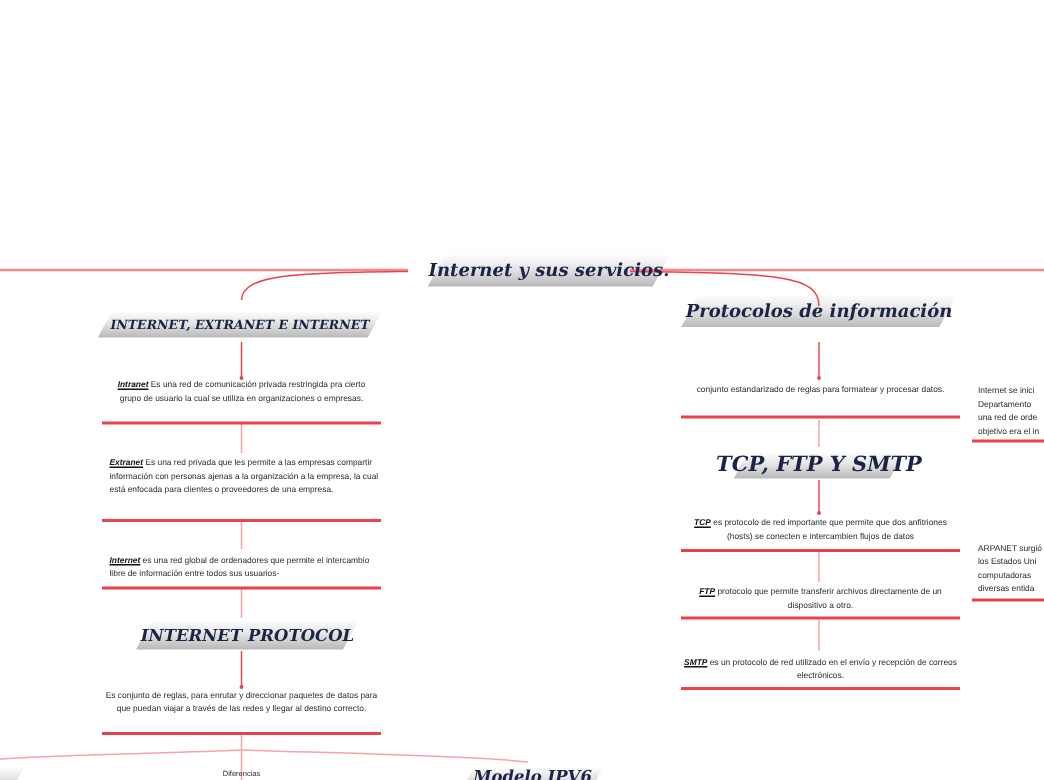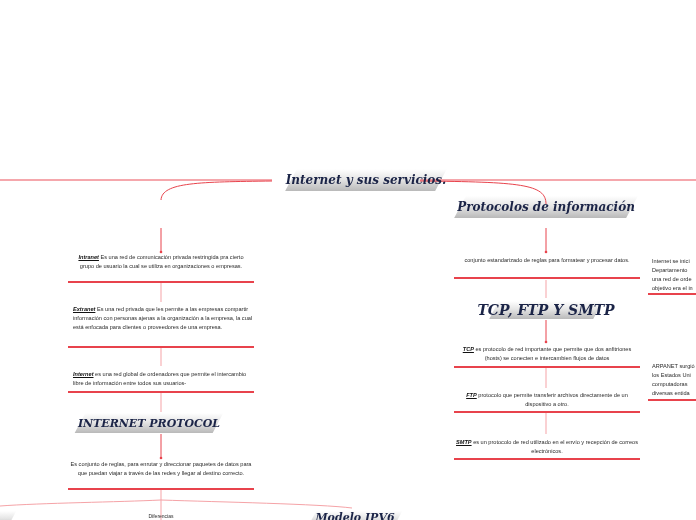--- a/index.html
+++ b/index.html
@@ -72,37 +72,40 @@
     <circle cx="161" cy="252" r="1.3" fill="#e8434c"></circle>
     <circle cx="161" cy="458" r="1.3" fill="#e8434c"></circle>
     <circle cx="546" cy="252" r="1.3" fill="#e8434c"></circle>
     <circle cx="546" cy="342" r="1.3" fill="#e8434c"></circle>
   </svg>
 
   <div class="banner" style="left:270px; top:169px; width:150px; height:22px; font-size:12px;margin-left:21px;">
     <span>Internet y sus servicios.</span>
   </div>
 
+  <div class="banner" style="left:70px; top:207px; width:180px; height:18px; font-size:8.4px;">
+    <span>INTERNET, EXTRANET E INTERNET</span>
+  </div>
 
   <div class="node-text" style="left:76px; top:253px; width:170px;">
     <b class="term">Intranet</b><span> Es una red  de comunicación privada restringida pra cierto grupo de usuario la cual se utiliza en organizaciones o empresas.</span>
   </div>
   <div class="underline" style="left:68px; top:281px; width:186px;"></div>
 
   <div class="node-text left" style="left:73px; top:305px; width:180px;">
     <b class="term">Extranet</b><span> Es una red privada que les permite a las empresas compartir información con personas ajenas a la organización a la empresa, la cual está enfocada para clientes o proveedores de una empresa.</span>
   </div>
   <div class="underline" style="left:68px; top:346px; width:186px;"></div>
 
   <div class="node-text left" style="left:73px; top:370px; width:180px;">
     <b class="term">Internet</b><span> es una red global de ordenadores que permite el intercambio libre de información entre todos sus usuarios-</span>
   </div>
   <div class="underline" style="left:68px; top:391px; width:186px;"></div>
 
-  <div class="banner" style="left:80px; top:413px; width:138px; height:20px; font-size:11px;font-style:italic;">
+  <div class="banner" style="left:96px; top:413px; width:138px; height:20px; font-size:11px;font-style:italic;">
     <span>INTERNET PROTOCOL</span>
   </div>
 
   <div class="node-text" style="left:70px; top:460px; width:182px;">
     <span>Es conjunto de reglas, para enrutar y direccionar paquetes de datos para que puedan viajar a través de las redes y llegar al destino correcto.</span>
   </div>
   <div class="underline" style="left:68px; top:488px; width:186px;"></div>
 
   <div class="node-text" style="left:120px; top:512px; width:82px; font-size:5px;">
     <span>Diferencias</span>

